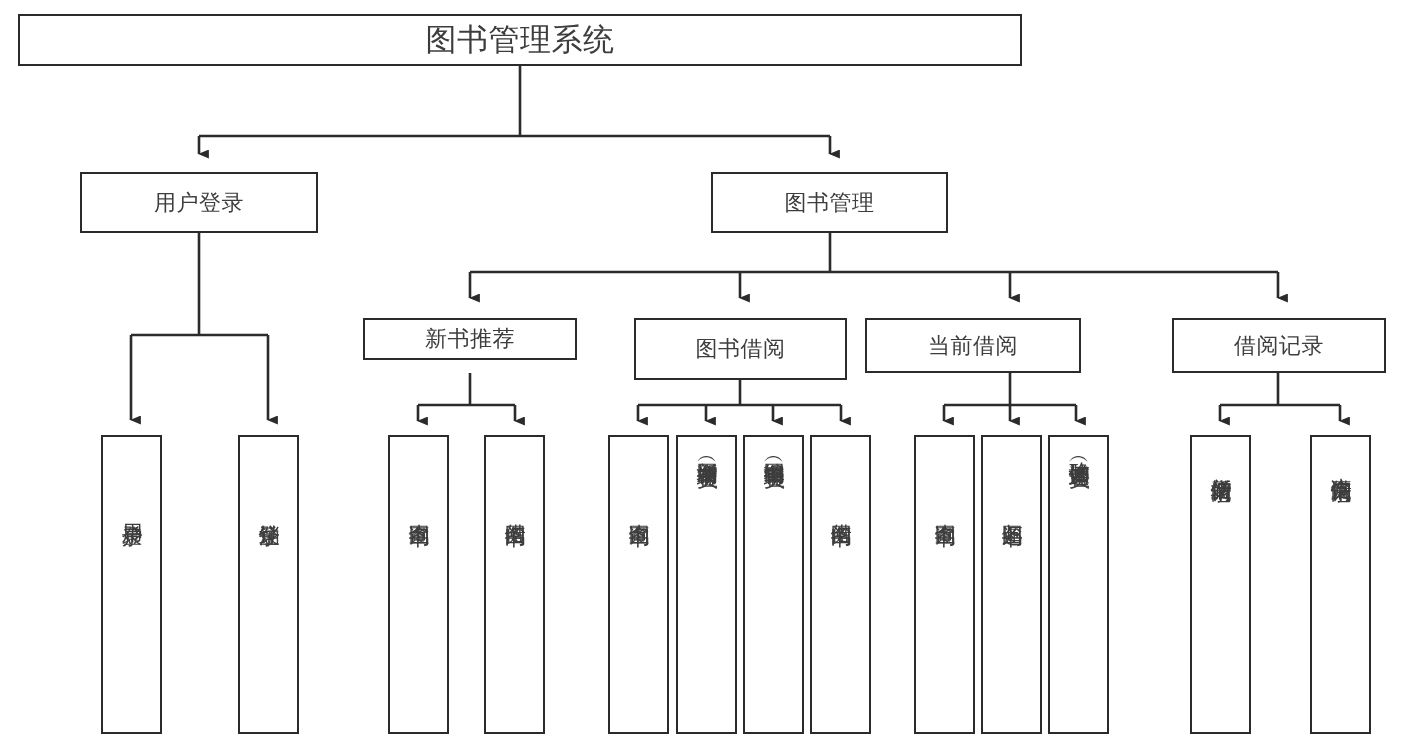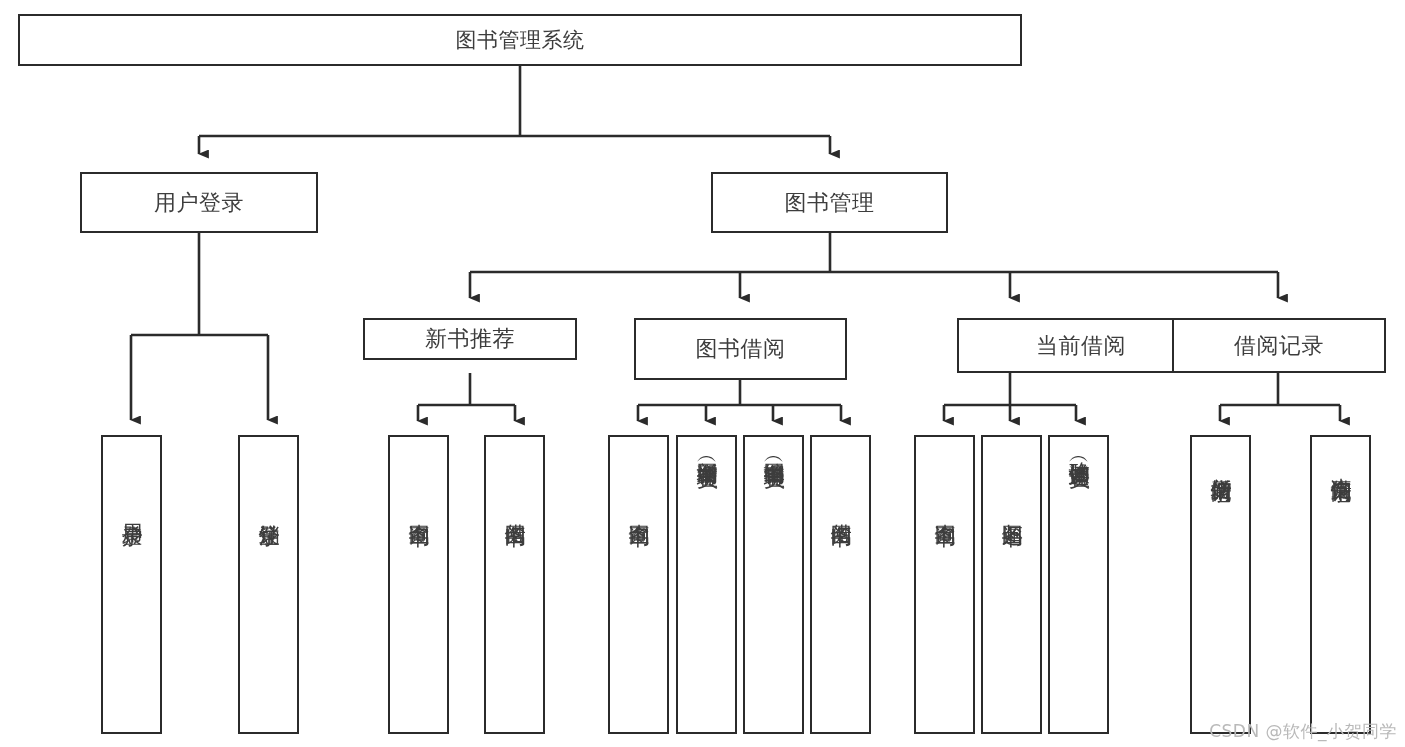--- a/index.html
+++ b/index.html
@@ -43,21 +43,21 @@
   }
   .node.horiz .label {
     font-size: 22px;
     letter-spacing: 0.5px;
     white-space: nowrap;
   }
   .node.root {
     border-width: 2px;
   }
   .node.root .label {
-    font-size: 21px;
+    font-size: 31px;
   }
   .node.leaf {
     align-items: flex-start;
     justify-content: center;
     padding-top: 8px;
   }
   .node.leaf .label {
     writing-mode: vertical-rl;
     text-orientation: upright;
     font-size: 21px;
@@ -149,21 +149,21 @@
   </div>
 
   <div class="node horiz" style="left:363px; top:318px; width:214px; height:42px;">
     <span class="label">新书推荐</span>
   </div>
 
   <div class="node horiz" style="left:634px; top:318px; width:213px; height:62px;">
     <span class="label">图书借阅</span>
   </div>
 
-  <div class="node horiz" style="left:957px; top:318px; width:248px; height:55px;">
+  <div class="node horiz" style="left:865px; top:318px; width:216px; height:55px;">
     <span class="label">当前借阅</span>
   </div>
 
   <div class="node horiz" style="left:1172px; top:318px; width:214px; height:55px;">
     <span class="label">借阅记录</span>
   </div>
 
   <div class="node leaf mid" style="left:101px; top:435px; width:61px; height:299px;">
     <span class="label">用户登录</span>
   </div>
@@ -209,15 +209,14 @@
   </div>
 
   <div class="node leaf tall" style="left:1190px; top:435px; width:61px; height:299px; padding-top:24px;">
     <span class="label">新增借阅记录</span>
   </div>
 
   <div class="node leaf tall" style="left:1310px; top:435px; width:61px; height:299px; padding-top:24px;">
     <span class="label">查询借阅记录</span>
   </div>
 
-  <div class="watermark">CSDN @软件_小贺同学</div>
 
 </div>
 
 </body></html>

